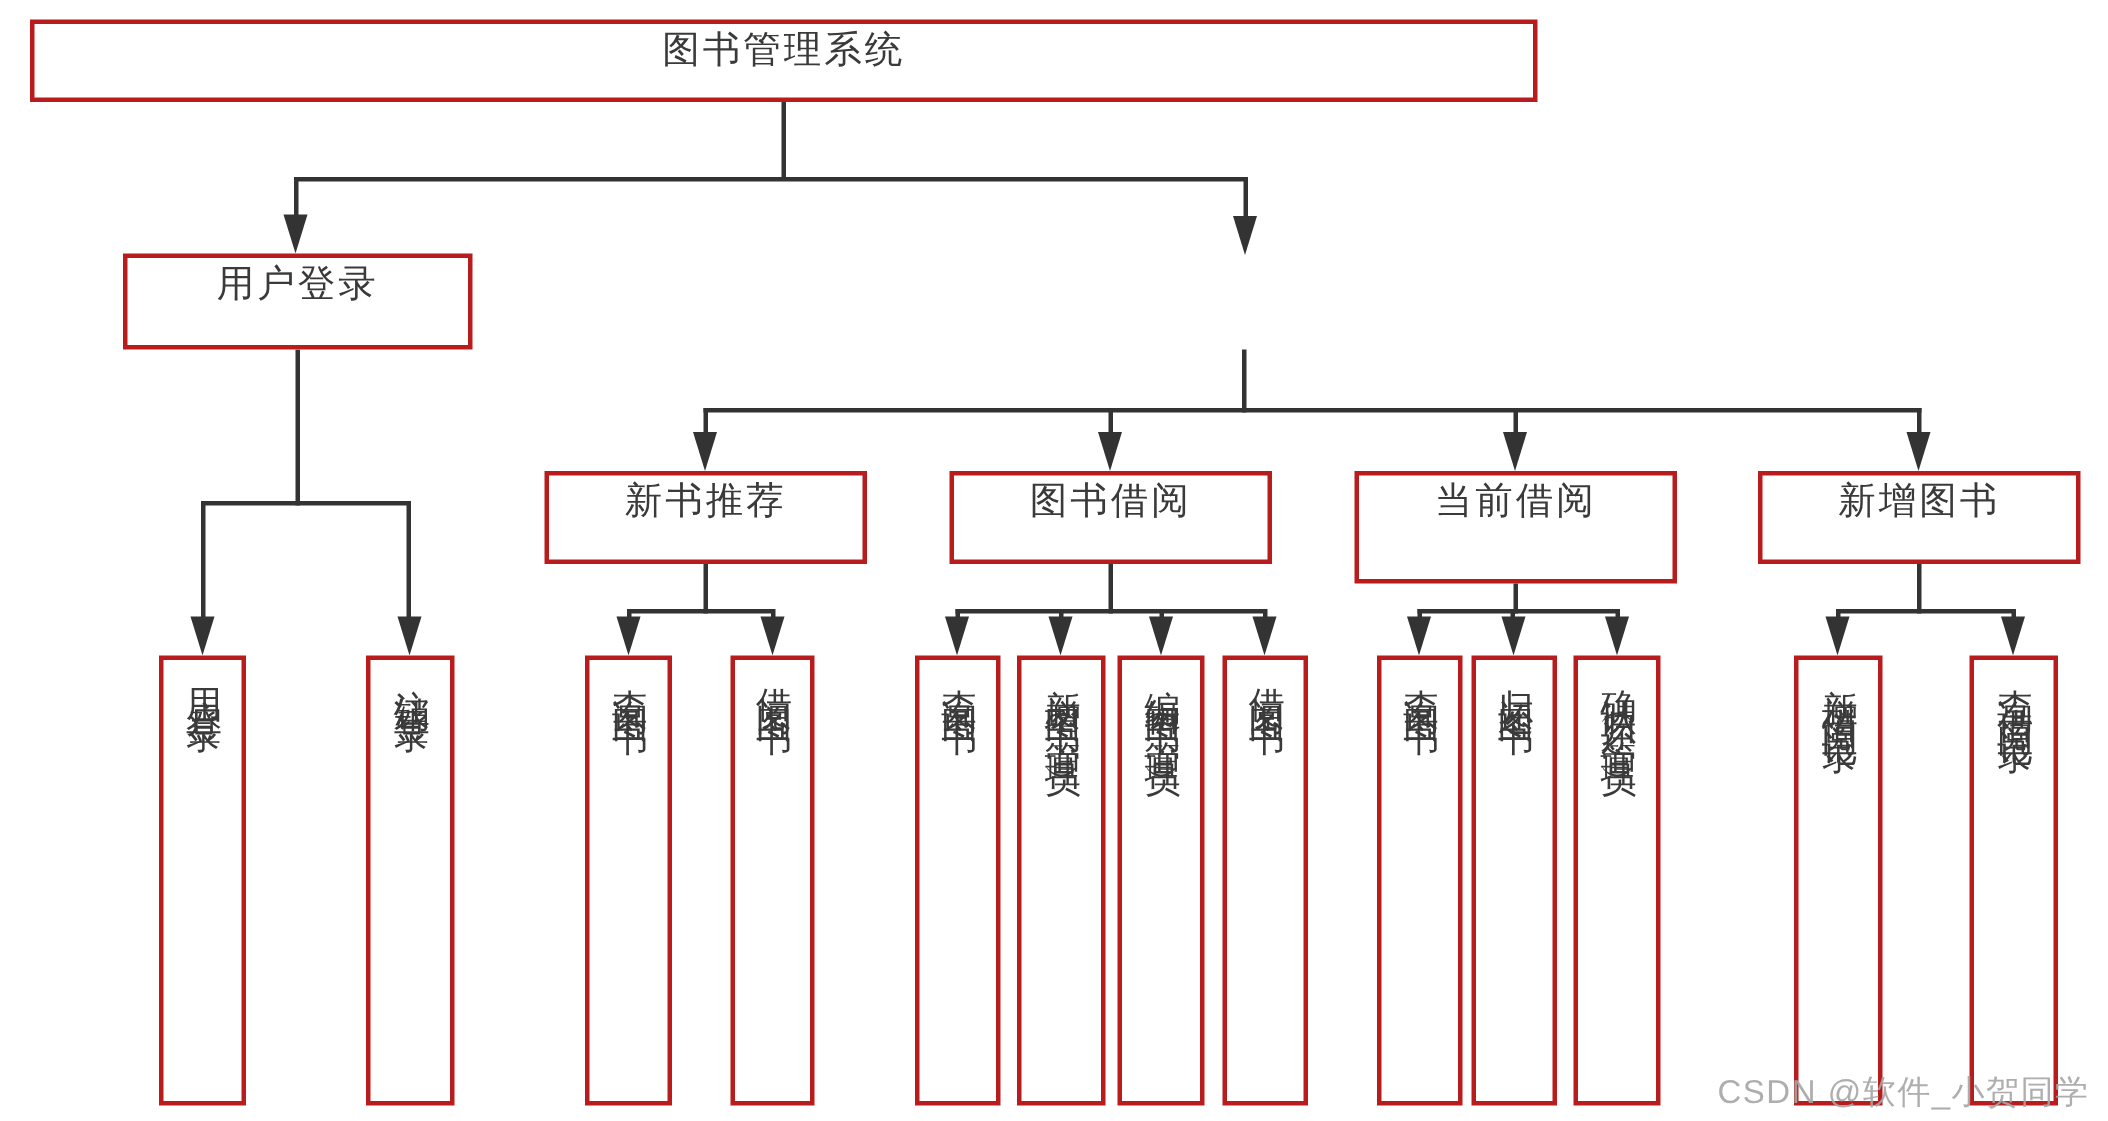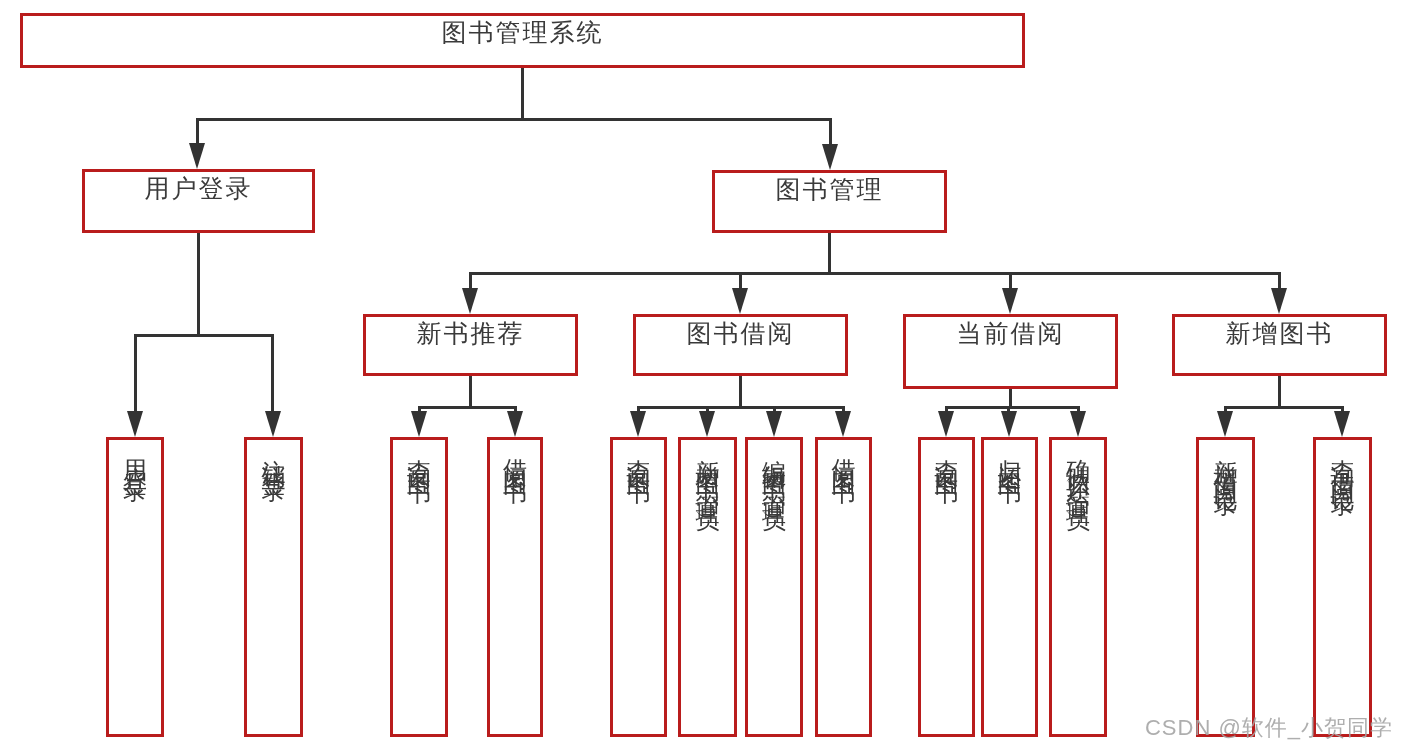--- a/index.html
+++ b/index.html
@@ -63,23 +63,20 @@
 
   <div class="vline" style="left:521px;top:68px;height:52px"></div>
   <div class="hline" style="left:196px;top:118px;width:636px"></div>
   <div class="vline" style="left:196px;top:118px;height:30px"></div>
   <div class="arrow" style="left:189px;top:143px"></div>
   <div class="vline" style="left:829px;top:118px;height:30px"></div>
   <div class="arrow" style="left:822px;top:144px"></div>
 
   <div class="box horiz" style="left:82px;top:169px;width:233px;height:64px">
     <span>用户登录</span>
-  </div>
-  <div class="box horiz" style="left:712px;top:170px;width:235px;height:63px">
-    <span>图书管理</span>
   </div>
 
   <div class="vline" style="left:197px;top:233px;height:104px"></div>
   <div class="hline" style="left:134px;top:334px;width:140px"></div>
   <div class="vline" style="left:134px;top:334px;height:80px"></div>
   <div class="arrow" style="left:127px;top:411px"></div>
   <div class="vline" style="left:271px;top:334px;height:80px"></div>
   <div class="arrow" style="left:265px;top:411px"></div>
 
   <div class="vline" style="left:828px;top:233px;height:42px"></div>

